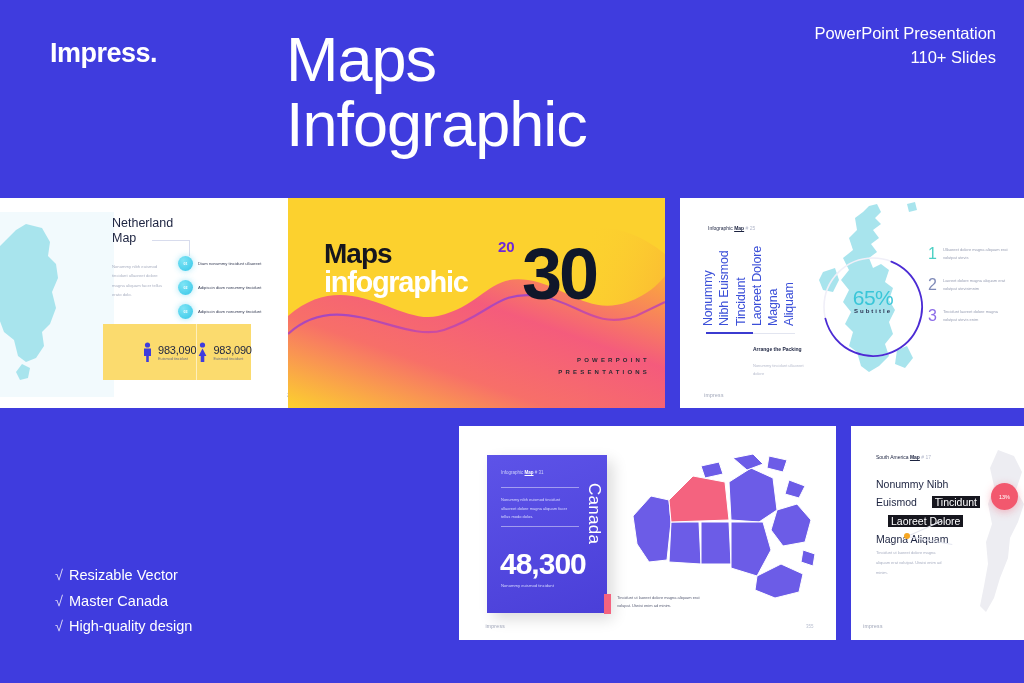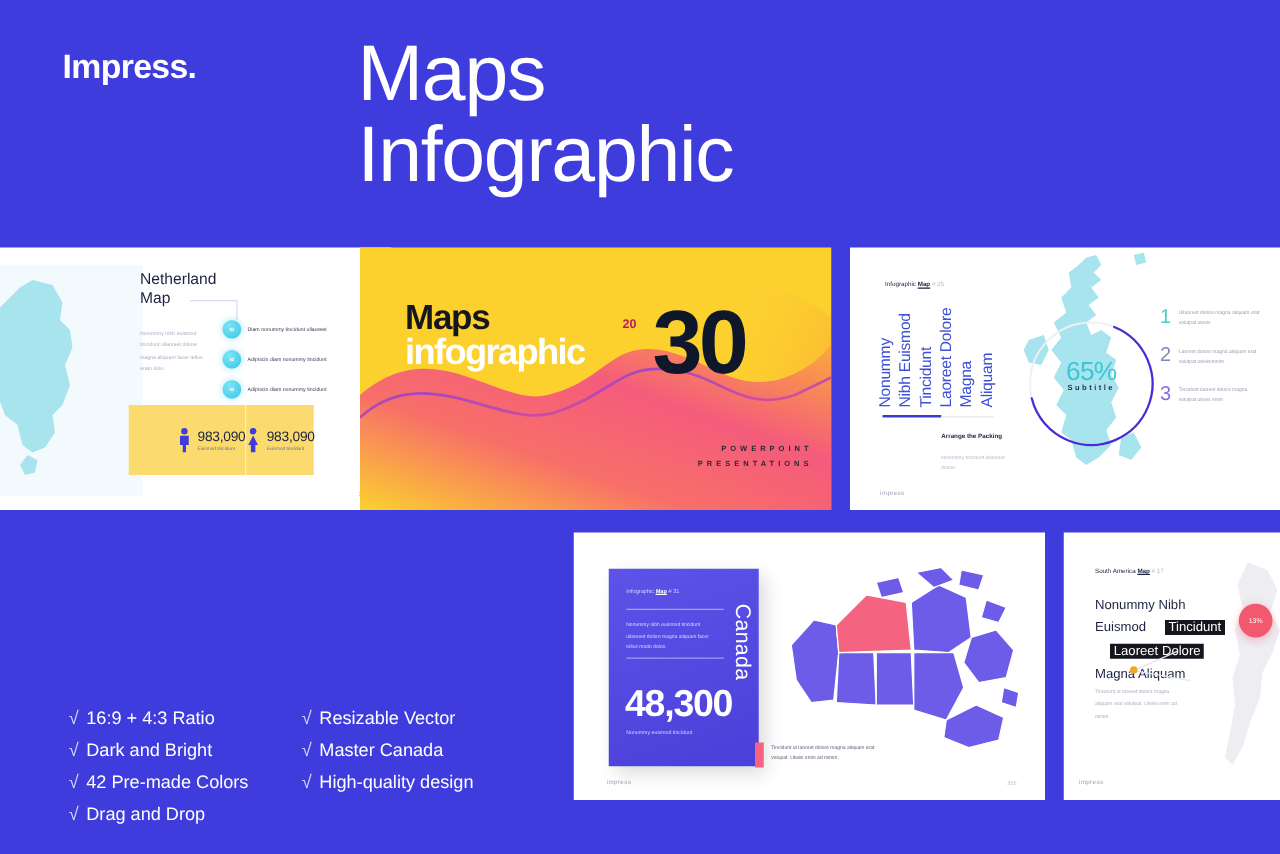--- a/index.html
+++ b/index.html
@@ -69,21 +69,21 @@
   
   #slide-cover { left:288px; top:198px; width:377px; height:210px; background:#FCD12E; }
   .cv-maps {
     position:absolute; left:36px; top:43px;
     font-size:28px; font-weight:bold; color:#16161e; letter-spacing:-1px; line-height:.95;
   }
   .cv-info {
     position:absolute; left:36px; top:71px;
     font-size:29px; font-weight:bold; color:#fff; letter-spacing:-1.3px; line-height:.95;
   }
-  .cv-20 { position:absolute; left:210px; top:56px; font-size:10px; color:#be185d; font-weight:bold; }
+  .cv-20 { position:absolute; left:210px; top:40px; font-size:15px; color:#6d28d9; font-weight:bold; }
   .cv-30 { position:absolute; left:234px; top:46px; font-size:72px; line-height:.86; color:#0f172a; font-weight:bold; letter-spacing:-3px;text-align:right; }
   .cv-pp {
     position:absolute; right:15px; bottom:30px; text-align:right;
     font-size:6px; font-weight:bold; color:#2a2a32; letter-spacing:3.2px; line-height:1.9;
   }
   .cv-pp span { display:block; }
 
   
   #slide-uk { left:680px; top:198px; width:344px; height:210px; }
   .uk-kicker { position:absolute; left:28px; top:27px; font-size:5px; color:#1c2340; }
@@ -163,20 +163,24 @@
   .feat-check { display:inline-block; width:14px; color:#ddd9f7; }
 </style>
 </head>
 <body>
 
 <div class="header">
   <div class="logo">Impress.</div>
   <div class="hero-title">
     <span>Maps</span>
     <span>Infographic</span>
+  </div>
+  <div class="header-right">
+    <span>PowerPoint Presentation</span>
+    <span>110+ Slides</span>
   </div>
 </div>
 
 <div class="slide" id="slide-netherland">
   <div class="slide-inner">
     <div class="nl-mapwrap">
       <div class="nl-map-bg"></div>
       <svg viewBox="0 0 160 185" width="160" height="185" style="position:absolute;left:0;top:0">
         <path fill="#A8E4ED" d="M62 12 L78 16 L86 30 L84 44 L92 52 L94 66 L88 80 L92 96 L86 112 L78 120 L80 134 L72 146 L62 150 L54 144 L50 128 L40 120 L34 104 L30 86 L24 70 L22 54 L30 40 L42 28 L52 18 Z"></path>
         <path fill="#A8E4ED" d="M58 152 L66 156 L64 166 L56 168 L52 160 Z"></path>
@@ -368,23 +372,17 @@
     <div class="sa-link" style="left:56px; top:110px; width:38px; transform:rotate(-24deg);"></div>
     <div class="sa-link" style="left:56px; top:110px; width:46px; transform:rotate(10deg);"></div>
     <div class="sa-node"></div>
     <div class="sa-badge">13%</div>
     <div class="impress-mark">impress</div>
   </div>
 </div>
 
 <div class="features">
   <div class="feat-col">
-    <div class="feat-row"><span class="feat-check">√</span><span>16:9 + 4:3 Ratio</span></div>
-    <div class="feat-row"><span class="feat-check">√</span><span>Dark and Bright</span></div>
-    <div class="feat-row"><span class="feat-check">√</span><span>42 Pre-made Colors</span></div>
-    <div class="feat-row"><span class="feat-check">√</span><span>Drag and Drop</span></div>
-  </div>
-  <div class="feat-col">
     <div class="feat-row"><span class="feat-check">√</span><span>Resizable Vector</span></div>
     <div class="feat-row"><span class="feat-check">√</span><span>Master Canada</span></div>
     <div class="feat-row"><span class="feat-check">√</span><span>High-quality design</span></div>
   </div>
 </div>
 
 </body></html>

